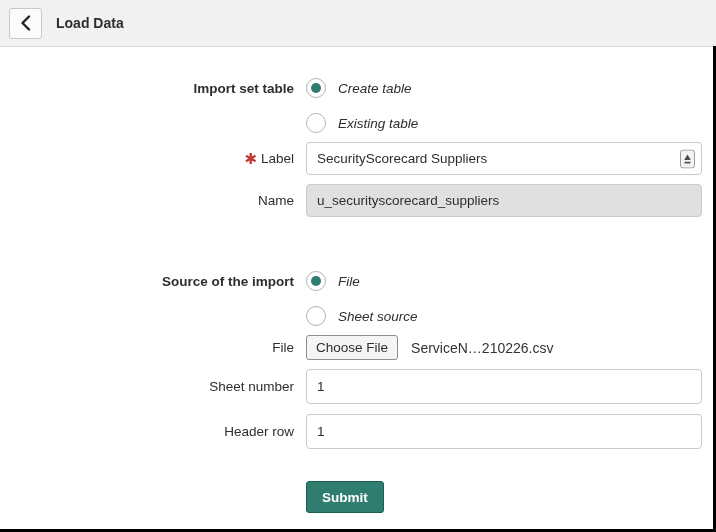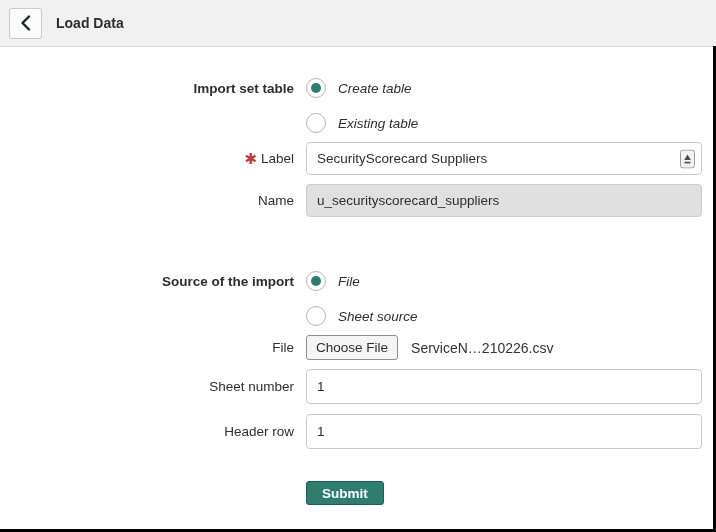--- a/index.html
+++ b/index.html
@@ -104,21 +104,21 @@
     border-radius: 3px;
     font-size: 13.5px;
     font-family: "Liberation Sans", "DejaVu Sans", sans-serif;
     color: #2e2e2e;
     cursor: pointer;
   }
   .file-name { margin-left: 13px; font-size: 14px; color: #333; }
 
   
   .submit-btn {
-    height: 24px;
+    height: 32px;
     padding: 0 15px;
     background: #2e7d6e;
     border: 1px solid #1f5e54;
     border-radius: 3px;
     color: #ffffff;
     font-size: 13.5px;
     font-weight: 600;
     font-family: "Liberation Sans", "DejaVu Sans", sans-serif;
     cursor: pointer;
   }

